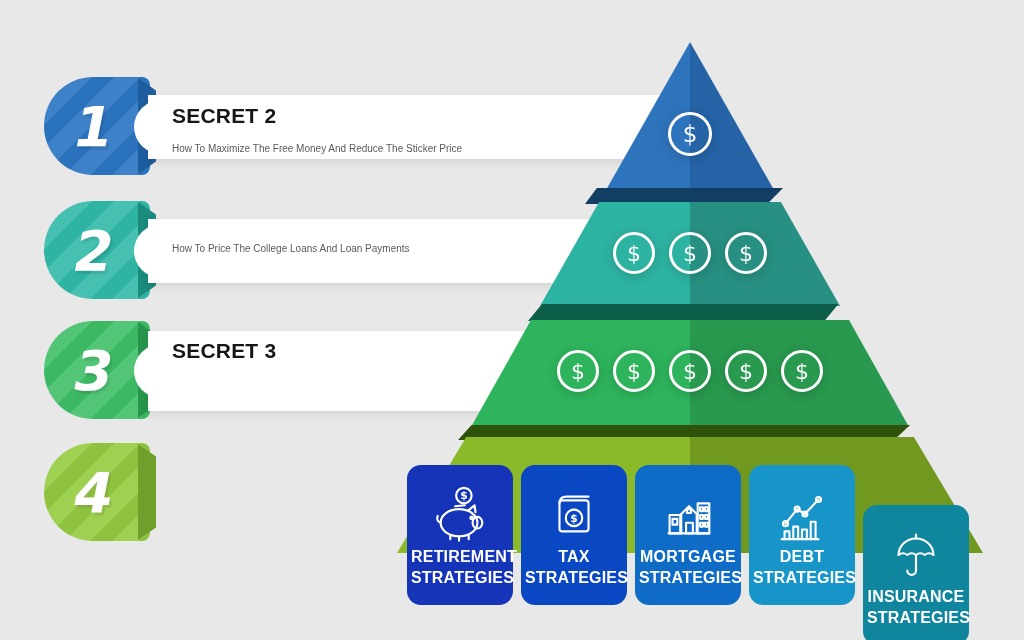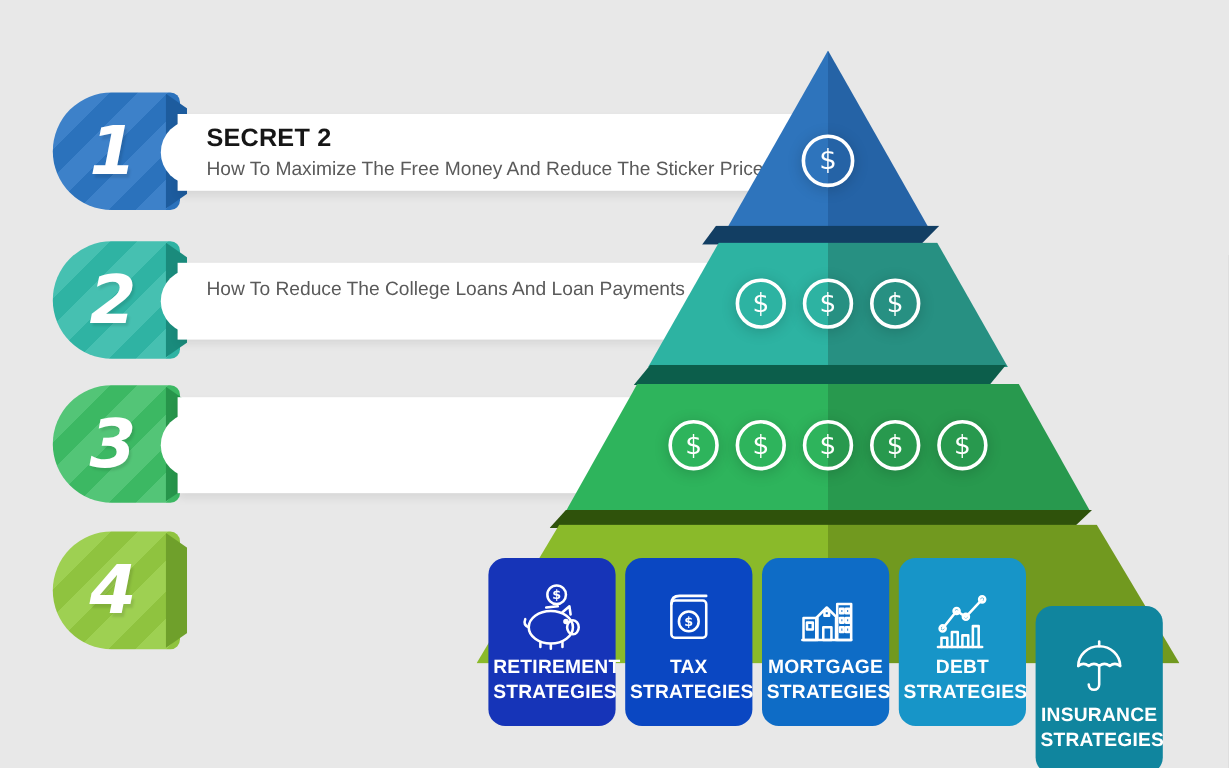--- a/index.html
+++ b/index.html
@@ -27,21 +27,21 @@
   .bar { position:absolute; left:104px; right:0; background:#ffffff;
          box-shadow:0 4px 7px rgba(0,0,0,0.08); }
   .row1 .bar, .row2 .bar { top:18px; height:64px; }
   .row3 .bar, .row4 .bar { top:10px; height:80px; }
   .bar::before { content:""; position:absolute; left:-14px; top:50%;
                  width:54px; height:54px; transform:translateY(-50%);
                  background:#fff; border-radius:50%; }
   .bar-text { position:relative; padding:9px 0 0 24px; }
   .row3 .bar-text, .row4 .bar-text { padding-top:8px; }
   .bar-title { font-size:21px; font-weight:700; color:#161616; letter-spacing:0.2px; }
-  .bar-desc  { font-size:16px; color:#5a5a5a; line-height:1.32; margin-top:3px;
+  .bar-desc  { font-size:10px; color:#5a5a5a; line-height:1.32; margin-top:14px;
                white-space:pre-line; }
 
   
   #pyramid { position:absolute; inset:0; z-index:2; }
   .level, .band { position:absolute; }
   .l1 { left:606px; top:42px;  width:168px; height:148px;
         clip-path:polygon(50% 0,100% 100%,0 100%); }
   .b1 { left:585px; top:188px; width:198px; height:16px;
         clip-path:polygon(6% 0,100% 0,92% 100%,0 100%); }
   .l2 { left:540px; top:202px; width:300px; height:104px;
@@ -97,33 +97,34 @@
   </div>
 
   <div class="secret-row row2">
     <div class="badge">
       <div class="badge-shape" style="background: repeating-linear-gradient(135deg, rgb(47, 179, 163) 0px, rgb(47, 179, 163) 16px, rgb(70, 192, 177) 16px, rgb(70, 192, 177) 34px);"></div>
       <div class="badge-fold" style="background: rgb(26, 139, 124);"></div>
       <div class="badge-number">2</div>
     </div>
     <div class="bar">
       <div class="bar-text">
-        <div class="bar-desc">How To Reduce The College Loans And Loan Payments</div>
+        <div class="bar-desc">How To Price The College Loans And Loan Payments</div>
       </div>
     </div>
   </div>
 
   <div class="secret-row row3">
     <div class="badge">
       <div class="badge-shape" style="background: repeating-linear-gradient(135deg, rgb(60, 184, 99) 0px, rgb(60, 184, 99) 16px, rgb(83, 197, 119) 16px, rgb(83, 197, 119) 34px);"></div>
       <div class="badge-fold" style="background: rgb(39, 149, 75);"></div>
       <div class="badge-number">3</div>
     </div>
     <div class="bar">
       <div class="bar-text">
+        <div class="bar-title">SECRET 3</div>
       </div>
     </div>
   </div>
 
   <div class="secret-row row4">
     <div class="badge">
       <div class="badge-shape" style="background: repeating-linear-gradient(135deg, rgb(143, 195, 63) 0px, rgb(143, 195, 63) 16px, rgb(158, 208, 82) 16px, rgb(158, 208, 82) 34px);"></div>
       <div class="badge-fold" style="background: rgb(111, 160, 43);"></div>
       <div class="badge-number">4</div>
     </div>

